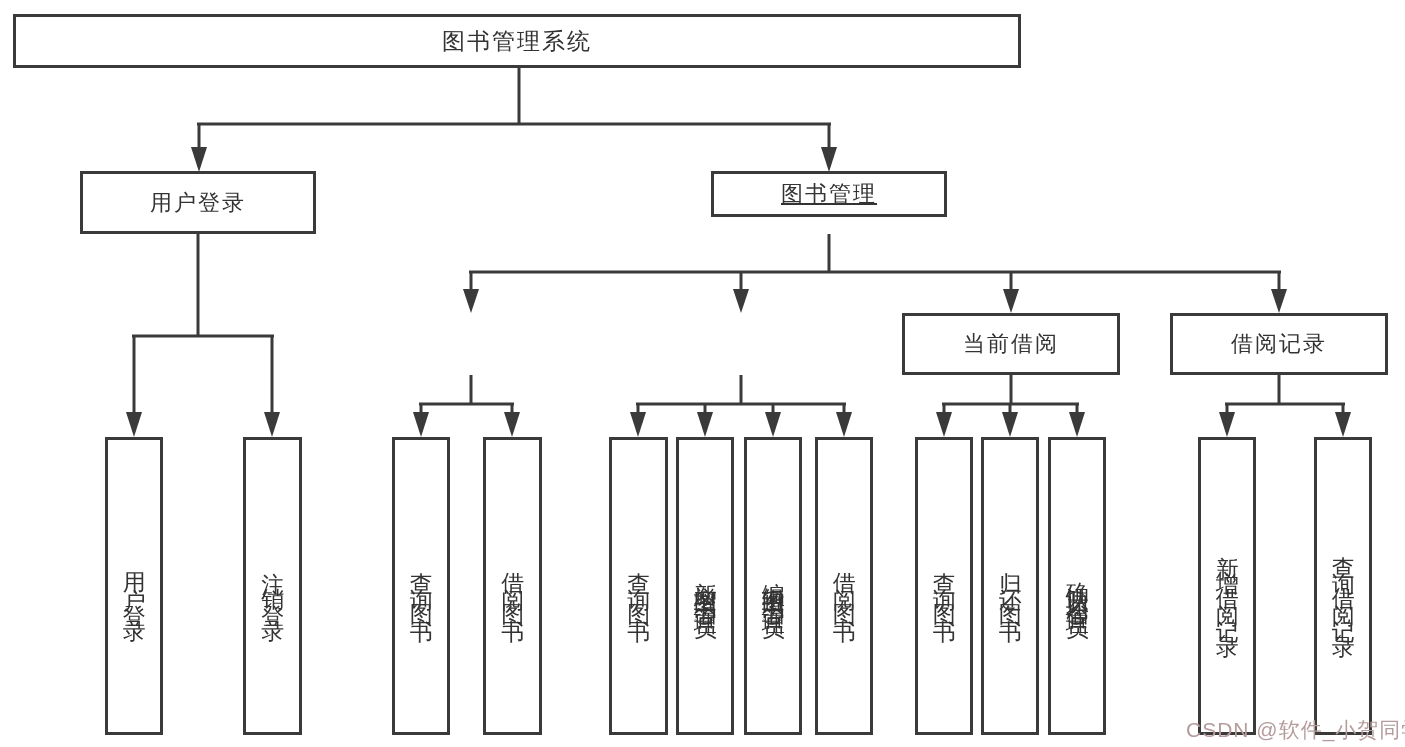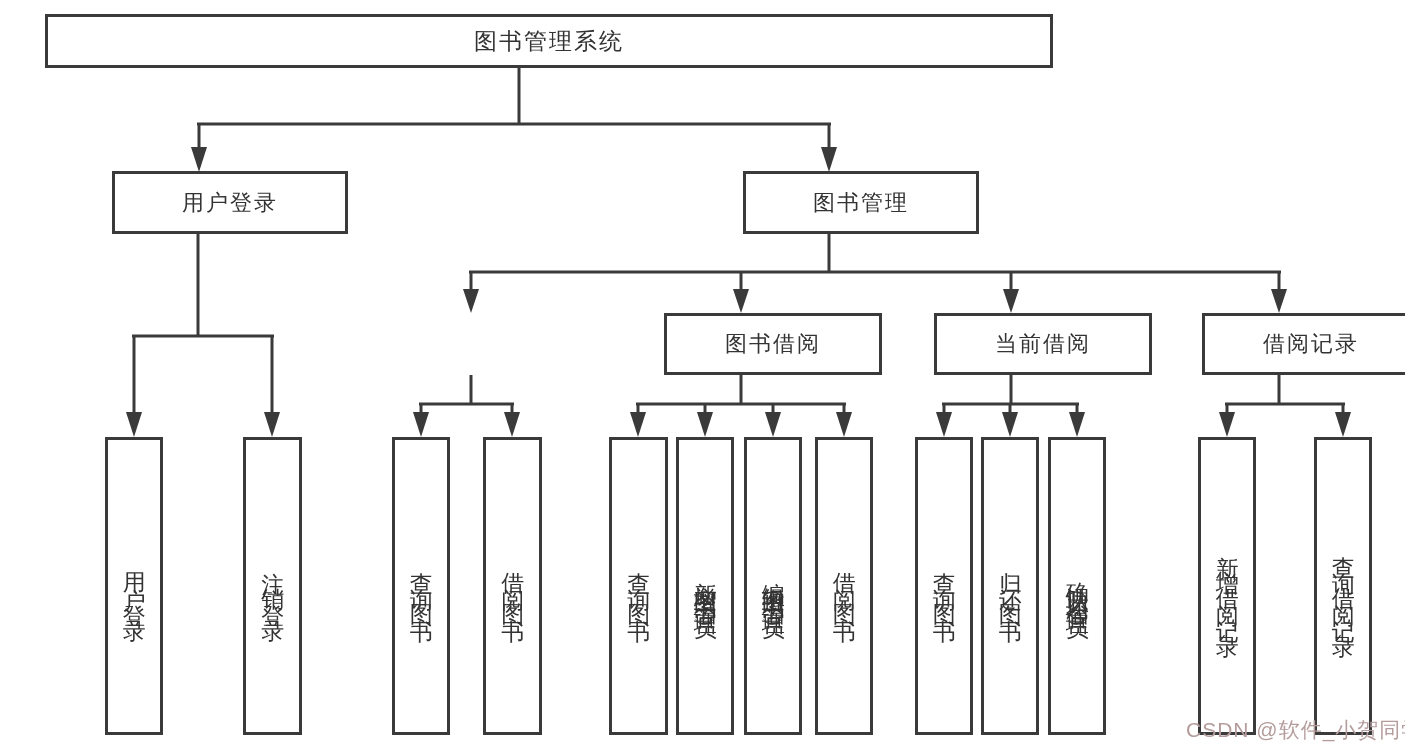--- a/index.html
+++ b/index.html
@@ -13,21 +13,21 @@
   #canvas{
     position:relative;width:1405px;height:747px;background:var(--bg);
     overflow:hidden;
   }
   #wires{position:absolute;left:0;top:0;color:var(--line);}
   .node{
     position:absolute;background:#fff;border:3px solid var(--line);
     box-sizing:border-box;color:var(--text);
     display:flex;align-items:center;justify-content:center;
   }
-  .hnode{font-size:22px;letter-spacing:2px;margin-left:32px;}
+  .hnode{font-size:22px;letter-spacing:2px;}
   .root{font-size:23px;}
   .vnode{z-index:1;}
   .vlabel{
     writing-mode:vertical-rl;text-orientation:mixed;
     font-size:23px;line-height:1.1;letter-spacing:16px;
     display:block;
   }
   .vlabel.tight{letter-spacing:5px;}
   #watermark{
     position:absolute;left:1186px;top:716px;z-index:3;
@@ -102,27 +102,24 @@
     <polygon points="1335,412 1351,412 1343,437" stroke="none"></polygon>
   </svg>
 
   <div class="node hnode root" style="left:13px;top:14px;width:1008px;height:54px;">
     <span>图书管理系统</span>
   </div>
 
   <div class="node hnode" style="left:80px;top:171px;width:236px;height:63px;">
     <span>用户登录</span>
   </div>
-  <div class="node hnode" style="left:711px;top:171px;width:236px;height:63px;">
+  <div class="node hnode" style="left:711px;top:171px;width:236px;height:46px;text-decoration:underline;">
     <span>图书管理</span>
   </div>
 
-  <div class="node hnode" style="left:632px;top:313px;width:218px;height:62px;">
-    <span>图书借阅</span>
-  </div>
   <div class="node hnode" style="left:902px;top:313px;width:218px;height:62px;">
     <span>当前借阅</span>
   </div>
   <div class="node hnode" style="left:1170px;top:313px;width:218px;height:62px;">
     <span>借阅记录</span>
   </div>
 
   <div class="node vnode" style="left:105px;top:437px;width:58px;height:298px;">
     <span class="vlabel">用户登录</span>
   </div>

